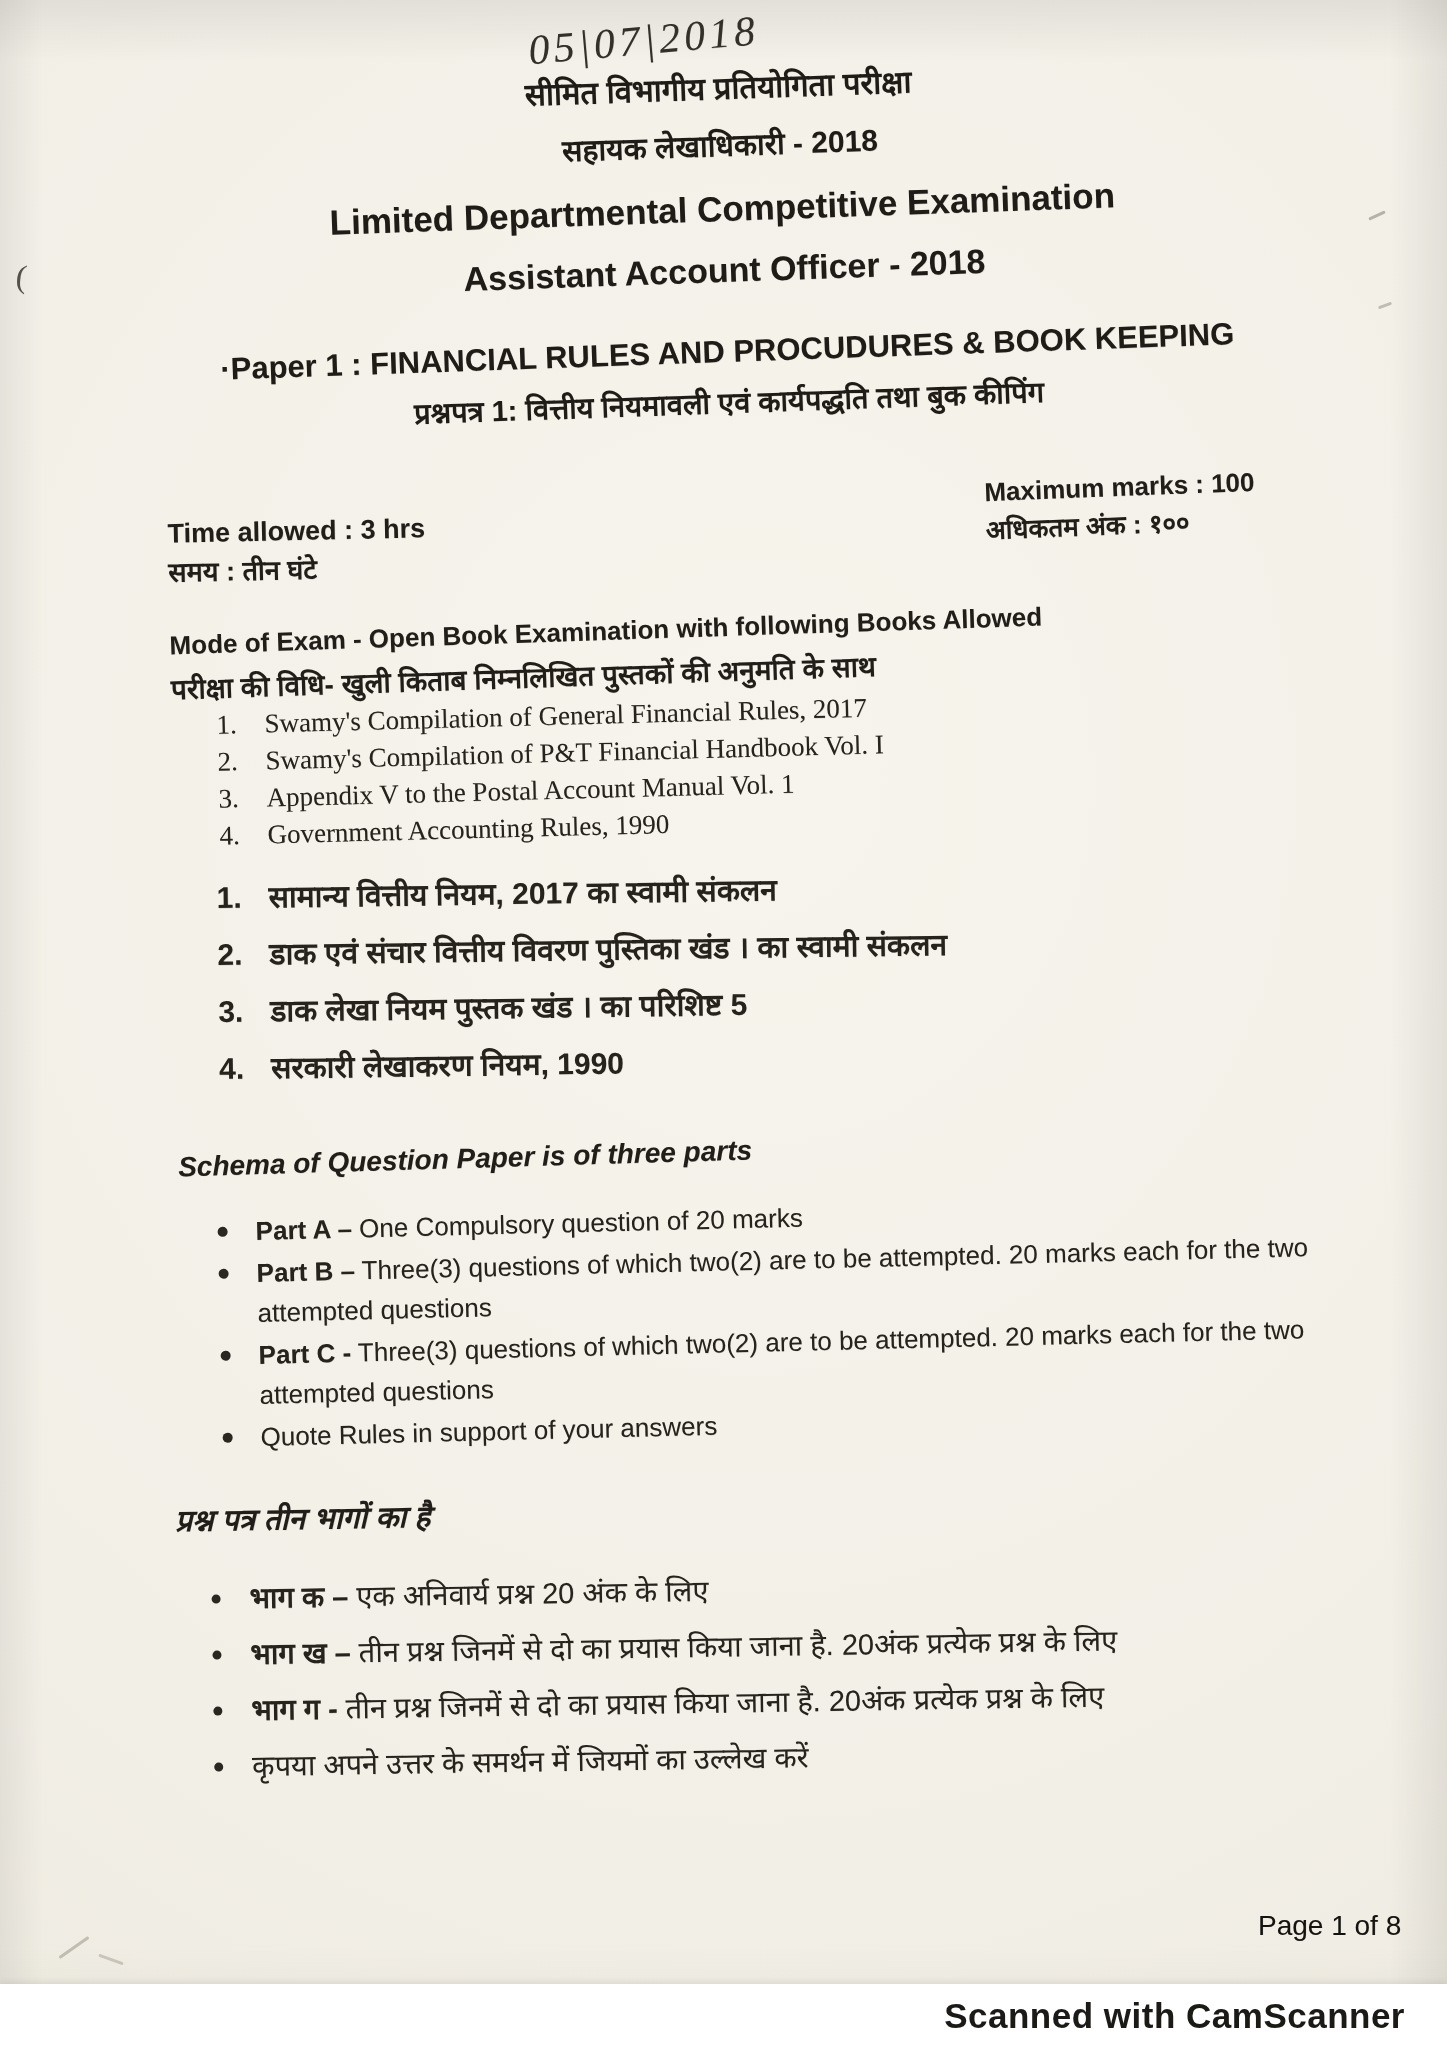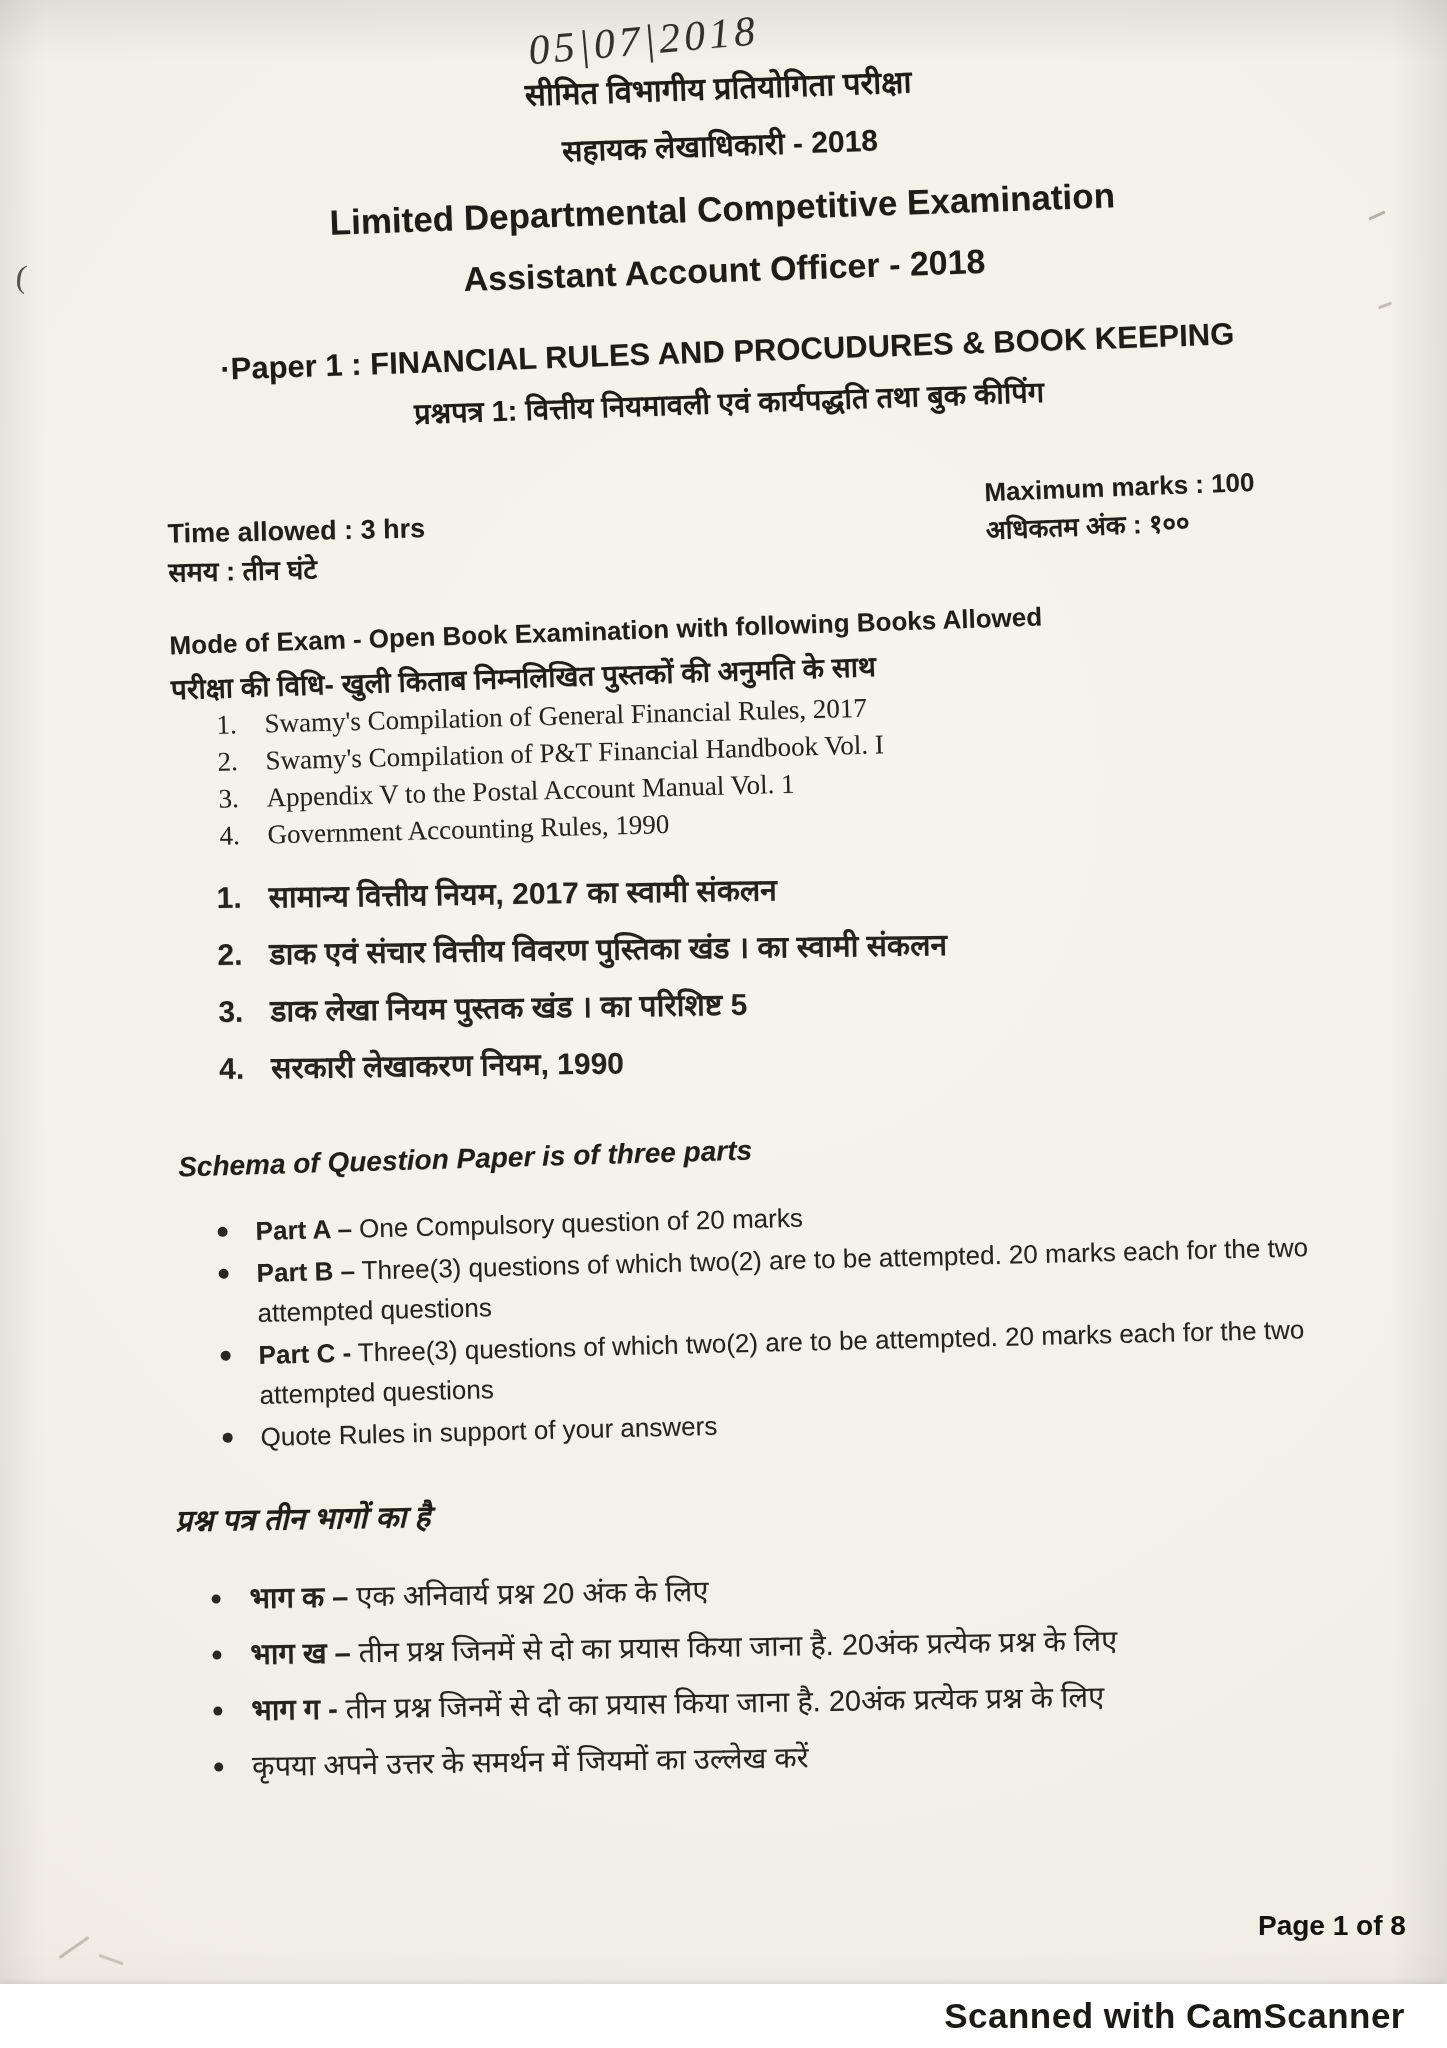--- a/index.html
+++ b/index.html
@@ -93,21 +93,21 @@
   .blist-en .bitem{ margin-bottom:2px; }
   .blist-hi{
     left:205px; top:1572px; width:1240px; transform:rotate(-0.9deg);
     font-size:29px; line-height:34px;
   }
   .blist-hi .bitem{ margin-bottom:22px; }
   .blist-hi .dot{ top:13px; width:9px; height:9px; }
   .plabel{ font-weight:700; }
 
   .page-num{
-    position:absolute; left:1258px; top:1910px; font-size:28px; font-weight:700; color:#15130f;
+    position:absolute; left:1258px; top:1910px; font-size:28px; font-weight:400; color:#15130f;
   }
 
   .stray-mark{ position:absolute; border-radius:2px; background:#8f897c; }
   .stray1{ left:1368px; top:214px; width:18px; height:3px; transform:rotate(-25deg); opacity:.6; }
   .stray2{ left:1378px; top:304px; width:14px; height:3px; transform:rotate(-20deg); opacity:.5; }
   .pencil-mark{ position:absolute; border-radius:2px; background:#a39d90; }
   .pm1{ left:56px; top:1946px; width:36px; height:3px; transform:rotate(-35deg); opacity:.6; }
   .pm2{ left:98px; top:1958px; width:26px; height:3px; transform:rotate(20deg); opacity:.5; }
 
   .footer-band{

